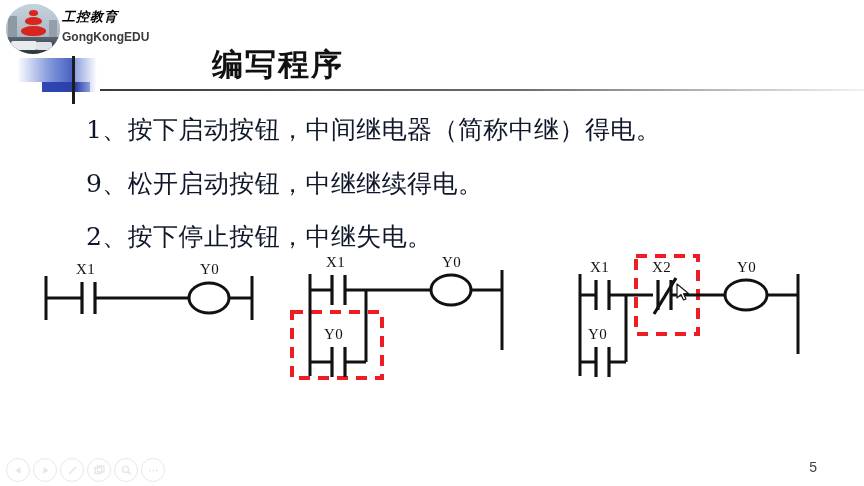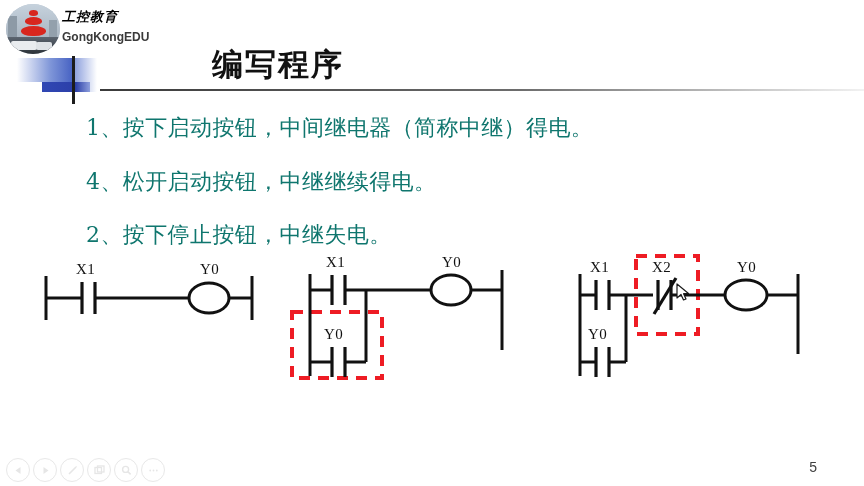--- a/index.html
+++ b/index.html
@@ -123,22 +123,22 @@
     color: #111111;
     letter-spacing: 2px;
     white-space: nowrap;
     margin-left: 44px;
   }
 
   
   .bullet-line {
     position: absolute;
     font-family: "DejaVu Serif", "Liberation Serif", serif;
-    font-size: 22px;
-    color: #0f766e;
+    font-size: 25px;
+    color: #0f172a;
     white-space: nowrap;
     letter-spacing: 0.4px;
   }
   #bullet-1 { left: 86px; top: 113px; }
   #bullet-2 { left: 86px; top: 167px; }
   #bullet-3 { left: 86px; top: 220px; }
 
   
   .ladder { position: absolute; text-decoration: underline; }
   .ladder svg { display: block; }
@@ -209,21 +209,21 @@
     <div id="deco-grad2"></div>
     <div id="deco-cross-v"></div>
   </div>
 
   <div id="title-rule"></div>
 
   <div id="page-title">编写程序</div>
 </div>
 
 <div class="bullet-line" id="bullet-1">1、按下启动按钮，中间继电器（简称中继）得电。</div>
-<div class="bullet-line" id="bullet-2">4、松开启动按钮，中继继续得电。</div>
+<div class="bullet-line" id="bullet-2">9、松开启动按钮，中继继续得电。</div>
 <div class="bullet-line" id="bullet-3">2、按下停止按钮，中继失电。</div>
 
 <div class="ladder" id="ladder-1">
   <svg width="230" height="80" viewBox="0 0 230 80">
 
     <line x1="8" y1="18" x2="8" y2="62" stroke="#111" stroke-width="3"></line>
 
     <line x1="8" y1="40" x2="44" y2="40" stroke="#111" stroke-width="3"></line>
 
     <g>

